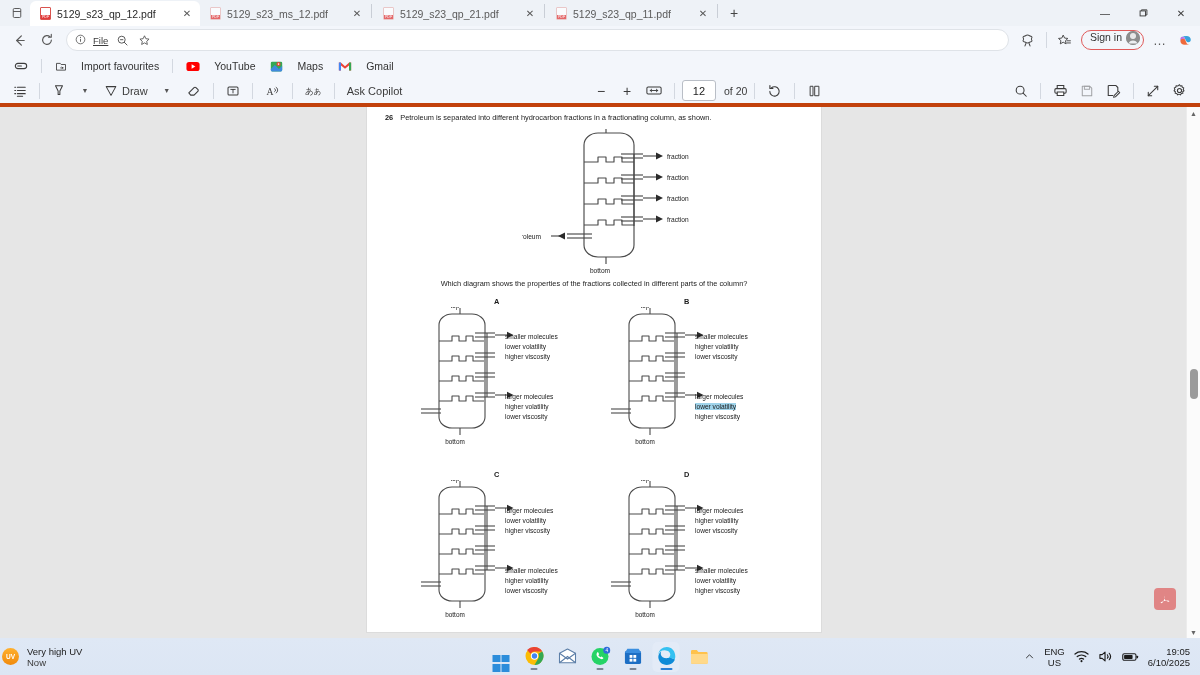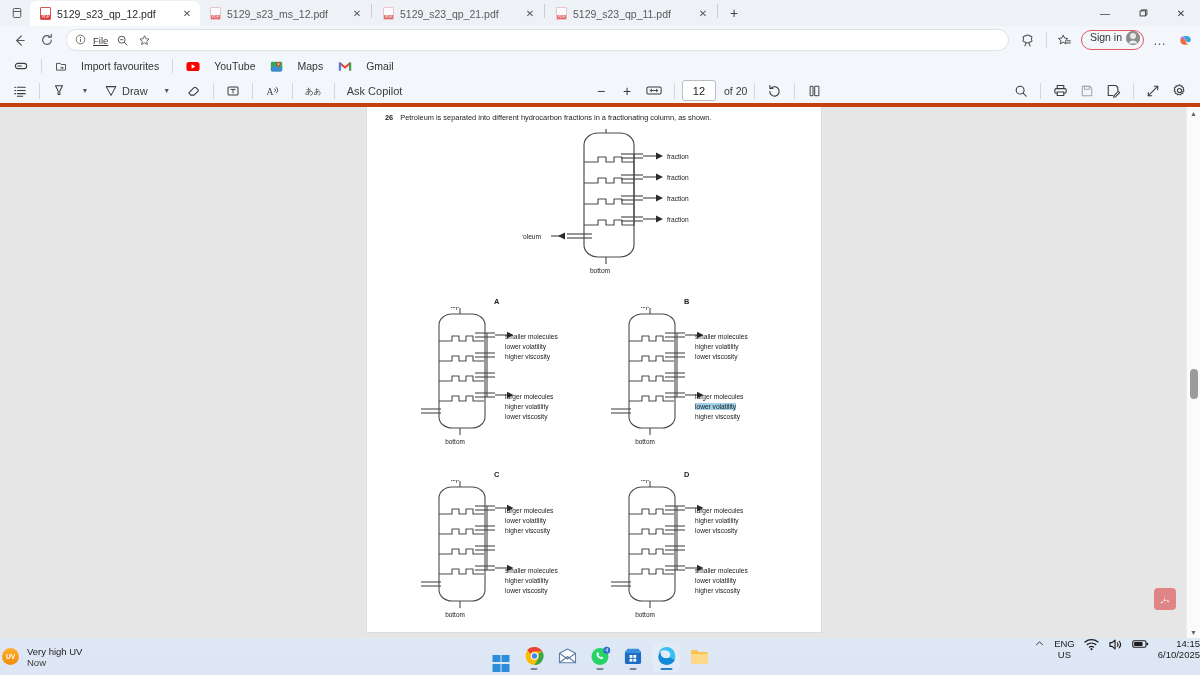--- a/index.html
+++ b/index.html
@@ -129,21 +129,21 @@
     display:flex; align-items:center; padding:0 4px 0 10px; gap:7px; position:relative; overflow:hidden;
   }
   .search-pill .s-txt { font-size:10.5px; color:#44474d; flex:1; }
   .search-thumb { width:40px; height:21px; border-radius:11px; background:#27406b; flex:0 0 auto;
     display:flex; align-items:center; justify-content:center; }
   .tb-app { width:27px; height:30px; display:flex; align-items:flex-end; justify-content:center; position:relative; }
   .tb-app .glyph { width:21px; height:21px; margin-bottom:5px; display:flex; align-items:center; justify-content:center; }
   .tb-app .dot { position:absolute; bottom:2px; width:7px; height:2px; border-radius:1px; background:#7b8594; }
   .tb-app.active-app { background:#e3ebf7; border-radius:5px; height:30px; }
   .tb-app.active-app .dot { background:#2a7fd4; width:12px; }
-  .tray { position:absolute; right:0; display:flex; align-items:flex-start; gap:9px; height:37px;}
+  .tray { position:absolute; right:0; display:flex; align-items:center; gap:9px; padding-right:10px; height:37px;}
   .tray-ico { color:#1b1b1b; display:flex; align-items:center; justify-content:center; }
   .lang { font-size:9.5px; color:#1b1b1b; text-align:center; line-height:11px; }
   .clock { font-size:9.5px; color:#1b1b1b; text-align:right; line-height:11px; }
 </style>
 </head>
 <body>
 
 <div class="app">
 
   <div class="tabstrip">
@@ -500,20 +500,21 @@
             <text x="78" y="144" text-anchor="middle">bottom</text>
             <text x="19" y="109.5" text-anchor="end">petroleum</text>
             <text x="145" y="29.5">fraction</text>
             <text x="145" y="50.5">fraction</text>
             <text x="145" y="71.5">fraction</text>
             <text x="145" y="92.5">fraction</text>
           </g>
         </svg>
       </div>
 
+      <div class="q-sub">Which diagram shows the properties of the fractions collected in different parts of the column?</div>
 
       <div class="opt-letter" style="left:127px; top:190px;">A</div>
       <div class="col-wrap" style="left:48px; top:200px;">
         <svg width="100" height="140" viewBox="0 0 100 140">
           <g stroke="#4a4a4a" stroke-width="1.1" fill="none" stroke-linejoin="round">
             <path d="M24 18 a13 11 0 0 1 13 -11 h20 a13 11 0 0 1 13 11 v92 a13 11 0 0 1 -13 11 h-20 a13 11 0 0 1 -13 -11 z"></path>
             <path d="M45 7 v-6"></path>
               <path d="M45 121 v7"></path>
             <path d="M24 34 h13 v-5 h7 v5 h7 v-5 h7 v5 h11"></path>
             <path d="M24 54 h13 v-5 h7 v5 h7 v-5 h7 v5 h11"></path>
@@ -818,19 +819,19 @@
           </svg>
       </div>
       <div class="tray-ico">
         <svg width="17" height="12" viewBox="0 0 18 12">
             <rect x="0.8" y="2.5" width="14" height="7" rx="1.6" fill="none" stroke="#1b1b1b" stroke-width="1.15"></rect>
             <rect x="2.2" y="3.9" width="9" height="4.2" rx="0.8" fill="#1b1b1b"></rect>
             <rect x="15.4" y="4.6" width="1.6" height="2.8" rx="0.7" fill="#1b1b1b"></rect>
           </svg>
       </div>
       <div class="clock">
-        <div>14:15</div>
+        <div>19:05</div>
         <div>6/10/2025</div>
       </div>
     </div>
   </div>
 
 </div>
 
 </body></html>

